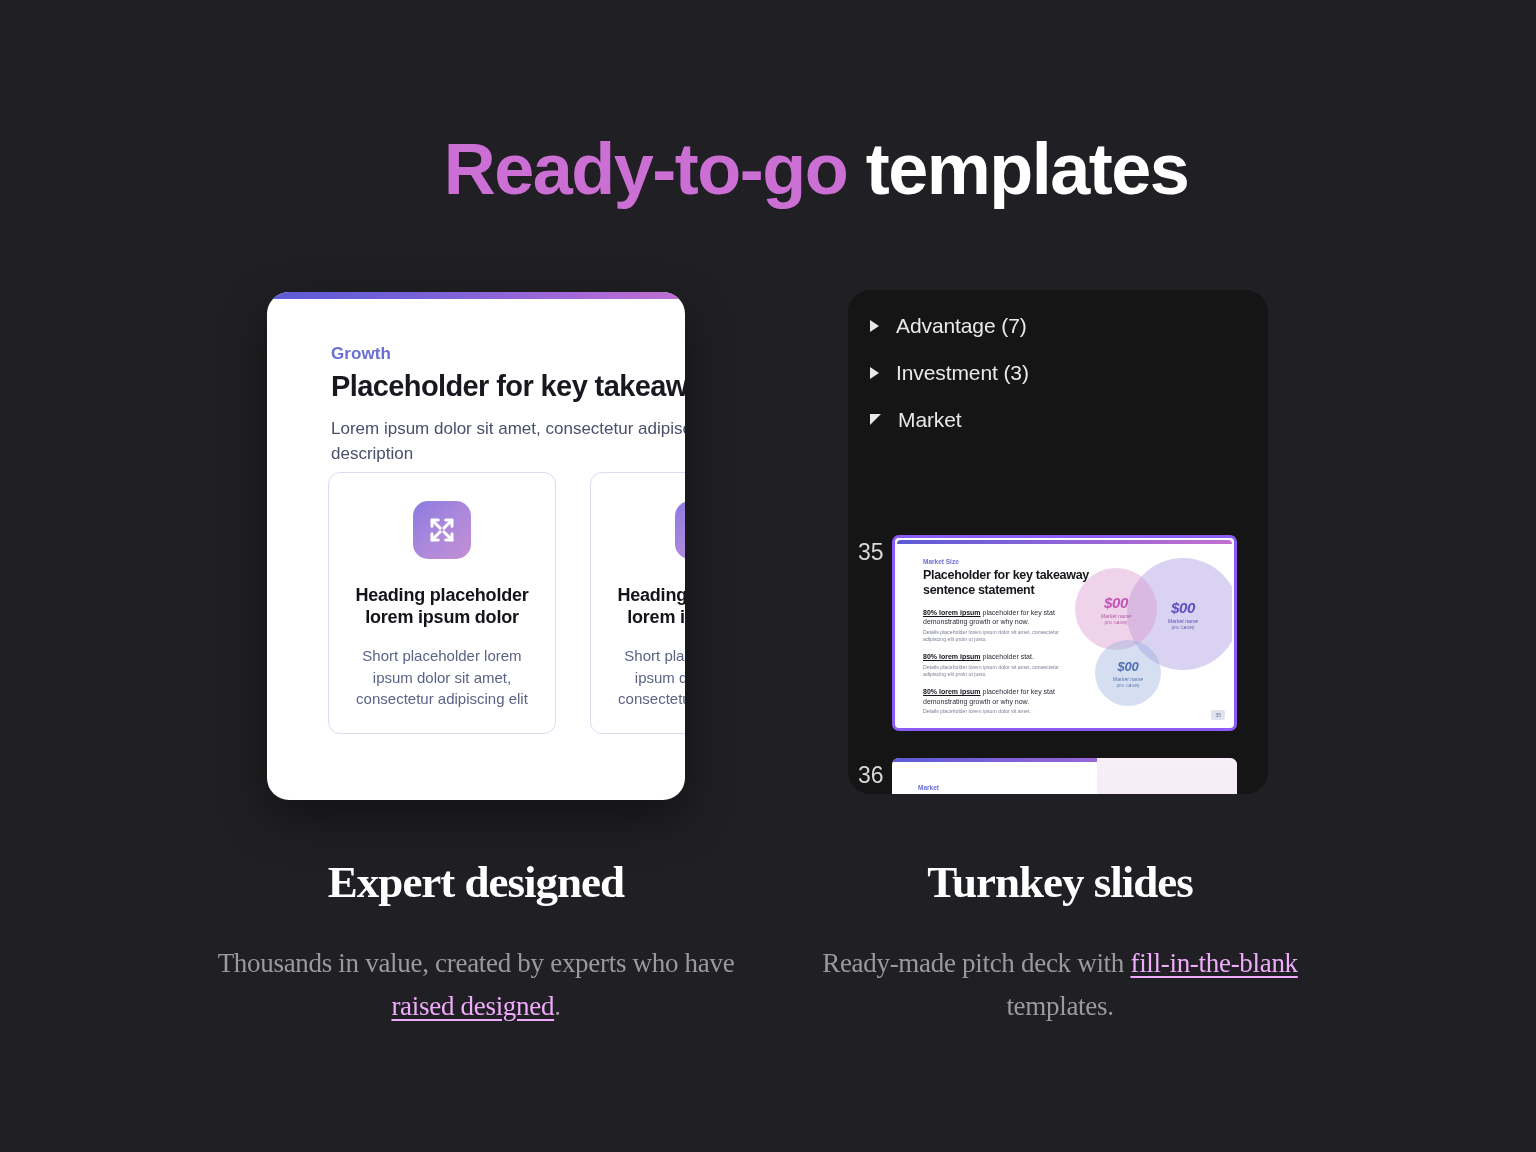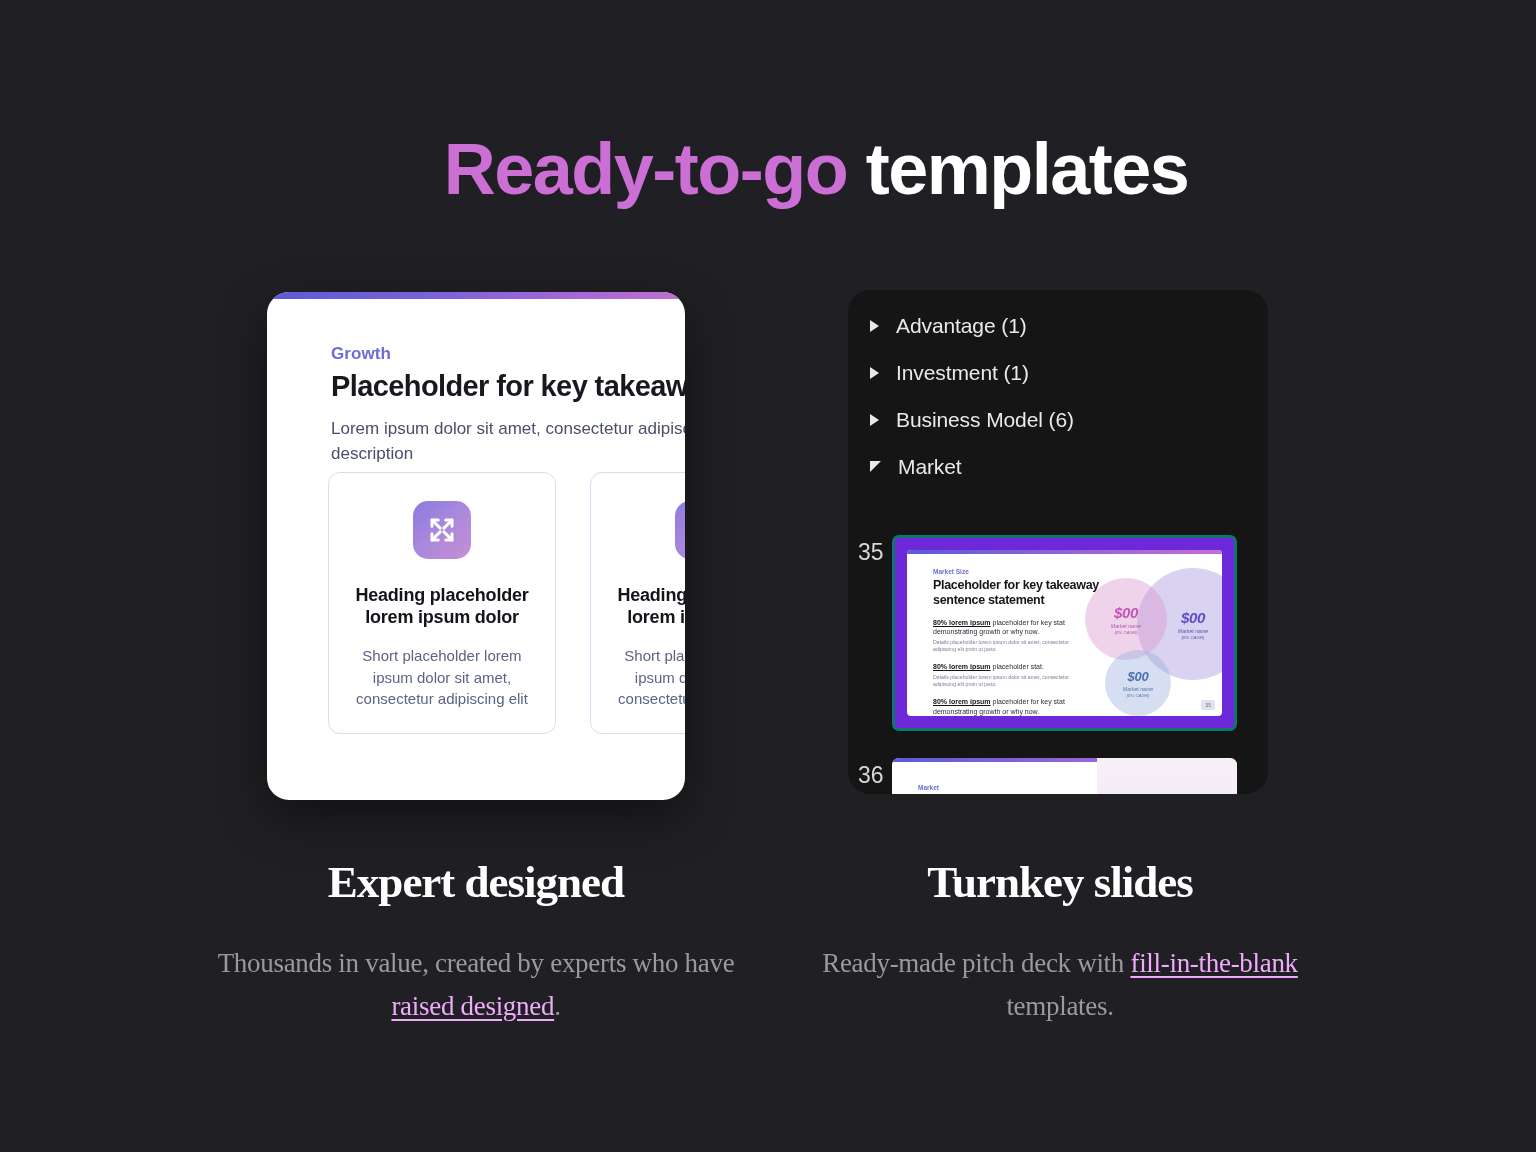--- a/index.html
+++ b/index.html
@@ -97,21 +97,21 @@
   }
 
   .slide-row { position: absolute; display: flex; align-items: flex-start; }
   .slide-num { color: #d8d8d8; font-size: 23px; width: 34px; text-align: left; padding-top: 4px; }
 
   .thumb {
     position: relative; width: 345px; height: 196px;
     background: #fff; border-radius: 7px; overflow: hidden;
   }
   .thumb.selected {
-    border: 3px solid #0f766e; padding: 12px; background: #6d28d9;
+    border: 3px solid #8b5cf6; padding: 2px; background: #ffffff;
   }
   .thumb-inner {
     position: relative; width: 100%; height: 100%;
     background: #fff; border-radius: 4px; overflow: hidden;
   }
   .thumb-bar {
     position: absolute; top: 0; left: 0; right: 0; height: 4px;
     background: linear-gradient(90deg,#5b5bd6 0%,#8a63d8 45%,#c56fd0 100%);
   }
   .t-eyebrow { position: absolute; left: 26px; top: 18px; font-size: 6.5px; font-weight: 700; color: #6b6fd4; }
@@ -207,29 +207,25 @@
         <div class="tile-text">Short placeholder lorem ipsum dolor sit amet, consectetur adipiscing elit</div>
       </div>
     </div>
   </div>
 
   <div class="right-panel">
 
     <div class="outline-list">
       <div class="outline-item">
         <span class="tri-right"></span>
-        <span>Advantage (1)</span>
+        <span>Advantage (7)</span>
       </div>
       <div class="outline-item">
         <span class="tri-right"></span>
-        <span>Investment (1)</span>
-      </div>
-      <div class="outline-item">
-        <span class="tri-right"></span>
-        <span>Business Model (6)</span>
+        <span>Investment (3)</span>
       </div>
       <div class="outline-item">
         <span class="tri-down"></span>
         <span>Market</span>
       </div>
     </div>
 
     <div class="slide-row" style="left:10px; top:245px;">
       <div class="slide-num">35</div>
       <div class="thumb selected">

